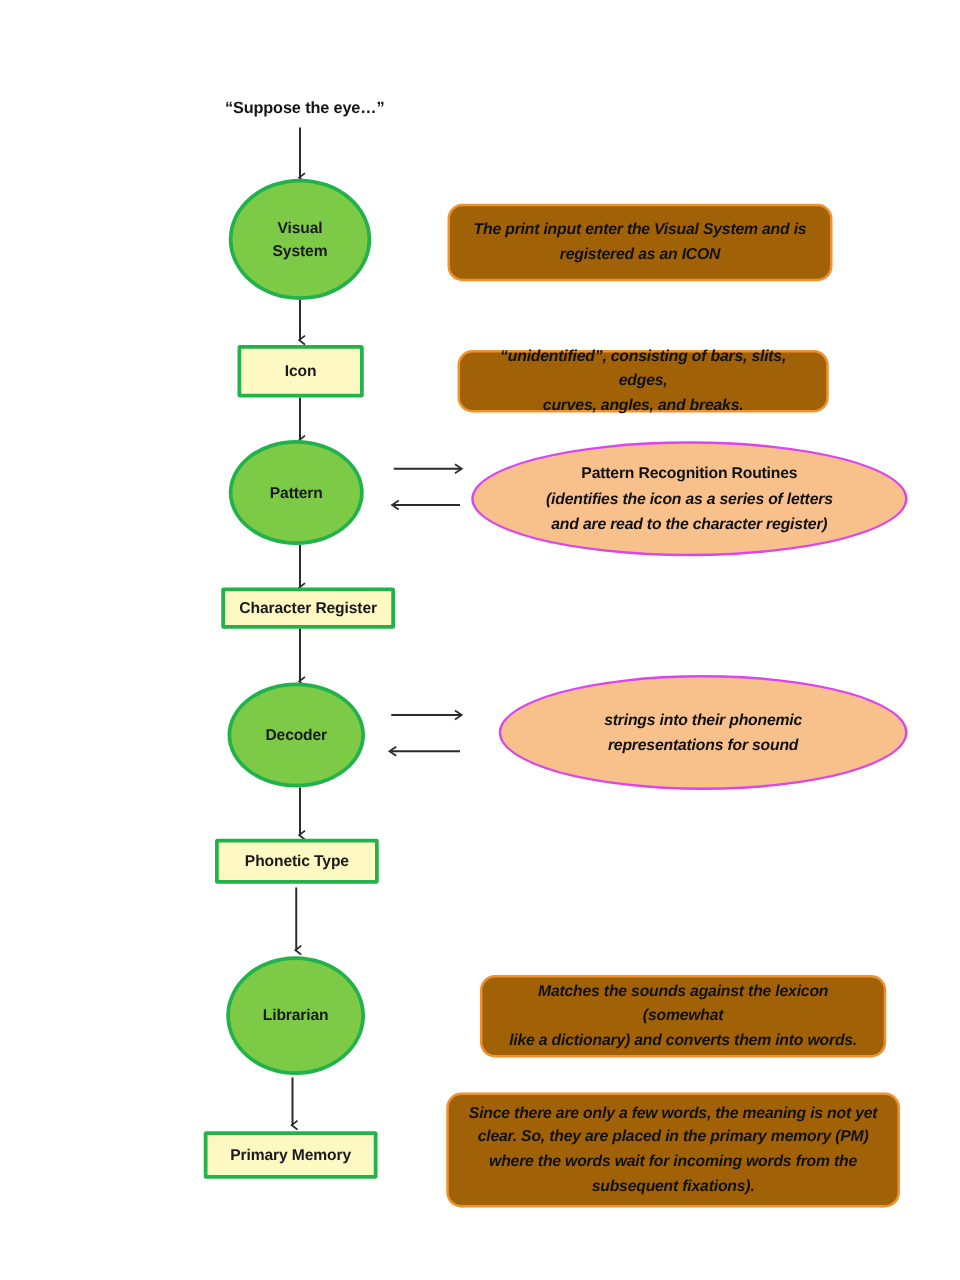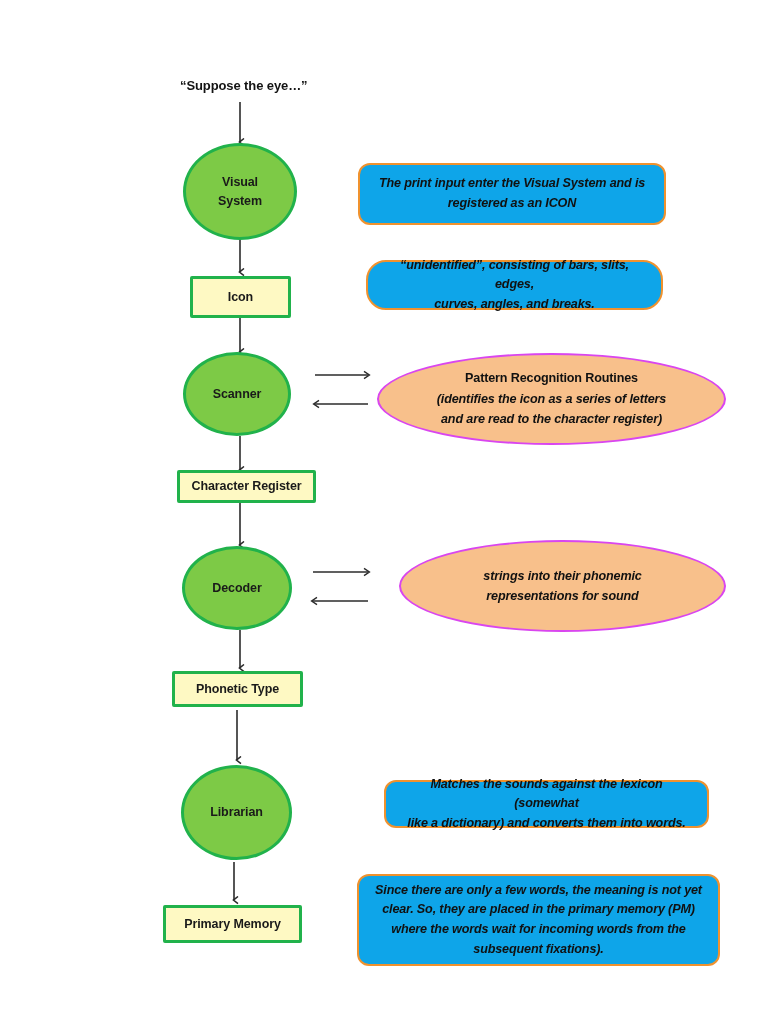--- a/index.html
+++ b/index.html
@@ -46,21 +46,21 @@
   .proc-label {
     font-weight: bold;
     font-size: 12.5px;
     color: #1a1a1a;
     line-height: 1.45;
     letter-spacing: -0.1px;
   }
 
   
   .callout-box {
-    background: #0ea5e9;
+    background: #a16207;
     border: 2px solid #F0922E;
     border-radius: 12px;
     padding: 6px 14px;
   }
   .callout-text {
     font-weight: bold;
     font-style: italic;
     font-size: 12.6px;
     color: #111111;
     line-height: 1.55;
@@ -158,21 +158,21 @@
       <span>Visual</span><br>
       <span>System</span>
     </div>
   </div>
 
   <div class="node proc-rect" style="left:190px; top:276px; width:101px; height:42px;">
     <div class="proc-label">Icon</div>
   </div>
 
   <div class="node proc-circle" style="left:183px; top:352px; width:108px; height:84px;">
-    <div class="proc-label">Scanner</div>
+    <div class="proc-label">Pattern</div>
   </div>
 
   <div class="node proc-rect" style="left:177px; top:470px; width:139px; height:33px;">
     <div class="proc-label">Character Register</div>
   </div>
 
   <div class="node proc-circle" style="left:182px; top:546px; width:110px; height:84px;">
     <div class="proc-label">Decoder</div>
   </div>
 
@@ -188,21 +188,21 @@
     <div class="proc-label">Primary Memory</div>
   </div>
 
   <div class="node callout-box" style="left:358px; top:163px; width:308px; height:62px;">
     <div class="callout-text">
       <span>The print input enter the Visual System and is</span><br>
       <span>registered as an ICON</span>
     </div>
   </div>
 
-  <div class="node callout-box" style="left:366px; top:260px; width:297px; height:50px;border-radius:20px;">
+  <div class="node callout-box" style="left:366px; top:280px; width:297px; height:50px;">
     <div class="callout-text">
       <span>“unidentified”, consisting of bars, slits, edges,</span><br>
       <span>curves, angles, and breaks.</span>
     </div>
   </div>
 
   <div class="node callout-ellipse" style="left:377px; top:353px; width:349px; height:92px;">
     <div>
       <div class="ellipse-title">Pattern Recognition Routines</div>
       <div class="ellipse-body">
@@ -214,21 +214,21 @@
 
   <div class="node callout-ellipse" style="left:399px; top:540px; width:327px; height:92px;">
     <div>
       <div class="ellipse-body">
         <span>strings into their phonemic</span><br>
         <span>representations for sound</span>
       </div>
     </div>
   </div>
 
-  <div class="node callout-box" style="left:384px; top:780px; width:325px; height:48px;">
+  <div class="node callout-box" style="left:384px; top:780px; width:325px; height:66px;">
     <div class="callout-text">
       <span>Matches the sounds against the lexicon (somewhat</span><br>
       <span>like a dictionary) and converts them into words.</span>
     </div>
   </div>
 
   <div class="node callout-box" style="left:357px; top:874px; width:363px; height:92px;">
     <div class="callout-text">
       <span>Since there are only a few words, the meaning is not yet</span><br>
       <span>clear. So, they are placed in the primary memory (PM)</span><br>

